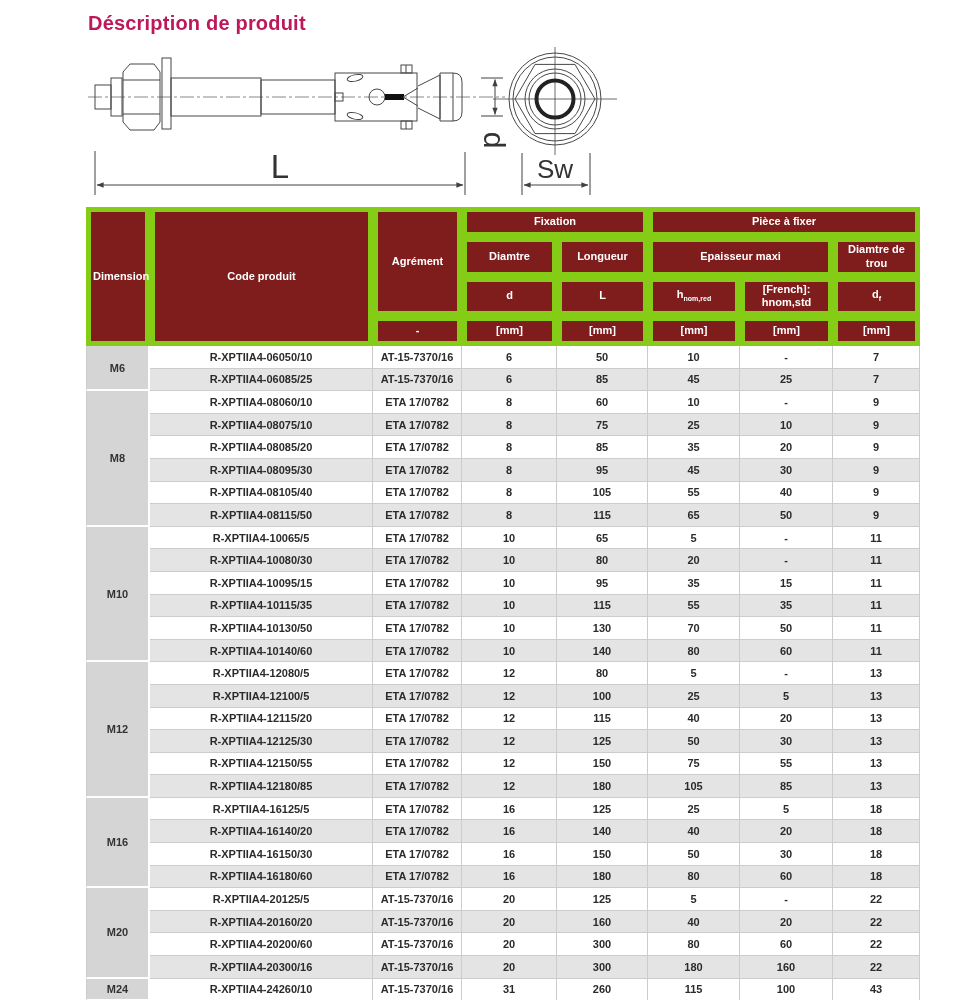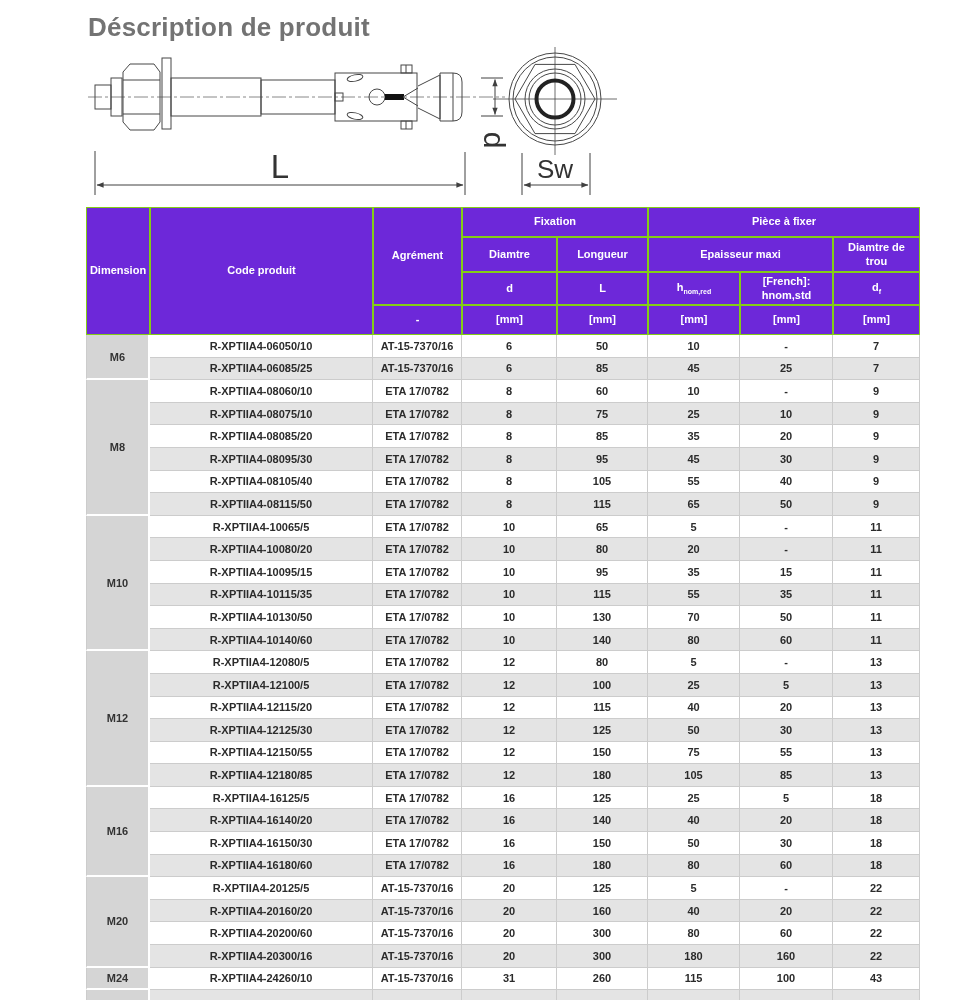--- a/index.html
+++ b/index.html
@@ -3,31 +3,31 @@
 <meta charset="utf-8">
 <style>
   * { box-sizing: border-box; margin: 0; padding: 0; }
   html,body { background:#ffffff; }
   body {
     width: 960px; height: 1000px; position: relative; overflow: hidden;
     font-family: "Liberation Sans", sans-serif;
   }
   .page-title {
     position: absolute; left: 88px; top: 12px;
-    font-size: 26px; font-weight: bold; color: #737373; letter-spacing: 0.2px;
+    font-size: 20px; font-weight: bold; color: #be185d; letter-spacing: 0.2px;
   }
   .drawing-wrap { position: absolute; left: 85px; top: 45px; width: 600px; height: 152px; }
 
   .product-table {
     position: absolute; left: 86px; top: 207px; width: 834px;
     border-collapse: separate; border-spacing: 0; table-layout: fixed;
   }
   .product-table th {
-    background: #6d28d9; color: #ffffff; font-size: 11px; font-weight: bold;
-    text-align: center; vertical-align: middle; border: 1px solid #84cc16;
+    background: #7f1d1d; color: #ffffff; font-size: 11px; font-weight: bold;
+    text-align: center; vertical-align: middle; border: 5px solid #84cc16;
     line-height: 1.25; padding: 1px 2px;
   }
   .hr-a th { height: 30px; }
   .hr-b th { height: 35px; }
   .hr-c th { height: 33px; }
   .hr-d th { height: 30px; }
   th.span-all { height: 128px; }
   th.span-3 { height: 98px; margin-left: 34px; }
   .preline { white-space: pre-line; }
   sub { font-size: 7px; }
@@ -250,21 +250,21 @@
         <td class="dim" rowspan="6">M10</td>
         <td>R-XPTIIA4-10065/5</td>
         <td>ETA 17/0782</td>
         <td>10</td>
         <td>65</td>
         <td>5</td>
         <td>-</td>
         <td>11</td>
       </tr>
       <tr class="alt">
-        <td>R-XPTIIA4-10080/20</td>
+        <td>R-XPTIIA4-10080/30</td>
         <td>ETA 17/0782</td>
         <td>10</td>
         <td>80</td>
         <td>20</td>
         <td>-</td>
         <td>11</td>
       </tr>
       <tr>
         <td>R-XPTIIA4-10095/15</td>
         <td>ETA 17/0782</td>

